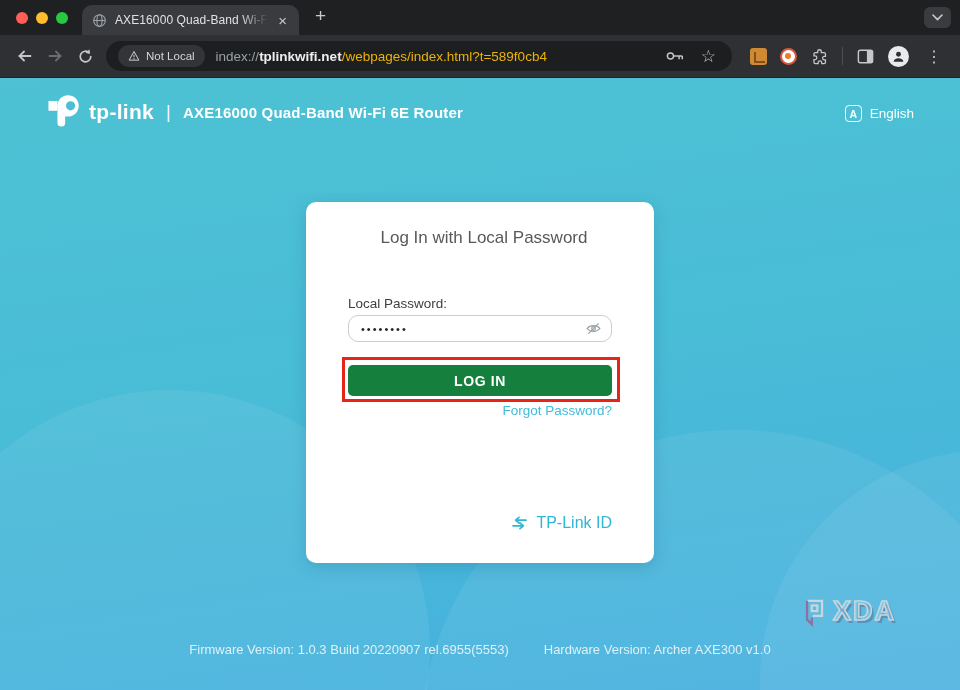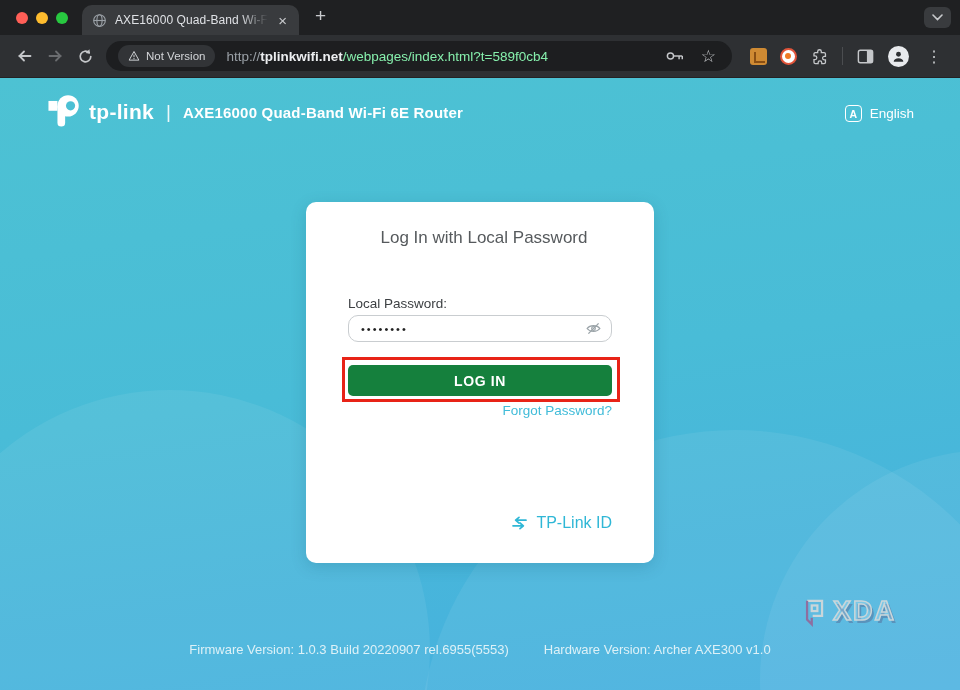--- a/index.html
+++ b/index.html
@@ -27,21 +27,21 @@
   .toolbar-line { height:1px; background:#242224; }
   .navbtn { width:30px; height:30px; display:flex; align-items:center; justify-content:center; flex:0 0 auto; }
   .navbtn.dim { opacity:.4; }
   .omnibox { flex:1 1 auto; min-width:0; height:30px; background:#1d1e20; border-radius:15px;
              display:flex; align-items:center; padding:0 12px; margin:0 8px 0 6px; }
   .chip { display:flex; align-items:center; gap:6px; background:#323437; border-radius:11px;
           height:22px; padding:0 10px; color:#d3d5d8; font-size:11.5px; flex:0 0 auto; }
   .url { flex:1 1 auto; min-width:0; margin-left:11px; font-size:13.5px; white-space:nowrap; overflow:hidden; }
   .url .scheme { color:#9aa0a6; }
   .url .domain { color:#eceef0; font-weight:600; }
-  .url .path { color:#86efac; }
+  .url .path { color:#eab308; }
   .boxicons { display:flex; align-items:center; gap:12px; flex:0 0 auto; margin-left:2px; }
   .exticons { display:flex; align-items:center; gap:13px; flex:0 0 auto; padding:0 4px 0 10px; }
   .ext-amber { width:17px; height:17px; border-radius:3px; background:#cf8a33; position:relative; }
   .ext-amber::after { content:""; position:absolute; left:4px; top:4px; width:9px; height:9px;
                       border-left:2px solid #8a4f14; border-bottom:2px solid #8a4f14; }
   .ext-red { width:17px; height:17px; border-radius:50%; background:#fff; border:2.5px solid #e1543a; position:relative; }
   .ext-red::after { content:""; position:absolute; left:3px; top:3px; width:6px; height:6px; border-radius:50%; background:#ef7b24; }
   .vsep { width:1px; height:18px; background:#4b4d50; }
   .avatar { width:21px; height:21px; border-radius:50%; background:#e8eaed; display:flex; align-items:center; justify-content:center; }
   .menu-dots { color:#c5c7ca; font-size:16px; padding:0 4px; letter-spacing:0; }
@@ -142,24 +142,24 @@
       </svg>
   </div>
 
   <div class="omnibox">
     <div class="chip">
       <svg width="12" height="12" viewBox="0 0 16 16">
           <path d="M8 2 L14.5 13.5 H1.5 Z" fill="none" stroke="#d3d5d8" stroke-width="1.3" stroke-linejoin="round"></path>
           <line x1="8" y1="6.2" x2="8" y2="9.6" stroke="#d3d5d8" stroke-width="1.3"></line>
           <circle cx="8" cy="11.6" r=".8" fill="#d3d5d8"></circle>
         </svg>
-      <span>Not Version</span>
+      <span>Not Local</span>
     </div>
     <div class="url">
-      <span class="scheme">http://</span><span class="domain">tplinkwifi.net</span><span class="path">/webpages/index.html?t=589f0cb4</span>
+      <span class="scheme">index://</span><span class="domain">tplinkwifi.net</span><span class="path">/webpages/index.html?t=589f0cb4</span>
     </div>
     <div class="boxicons">
       <span style="display:flex;">
         <svg width="20" height="14" viewBox="0 0 22 14">
             <g fill="none" stroke="#c5c7ca" stroke-width="1.6">
               <circle cx="6" cy="7" r="3.4"></circle>
               <line x1="9.4" y1="7" x2="19" y2="7"></line>
               <line x1="15.5" y1="7" x2="15.5" y2="10.5"></line>
               <line x1="19" y1="7" x2="19" y2="10.5"></line>
             </g>

